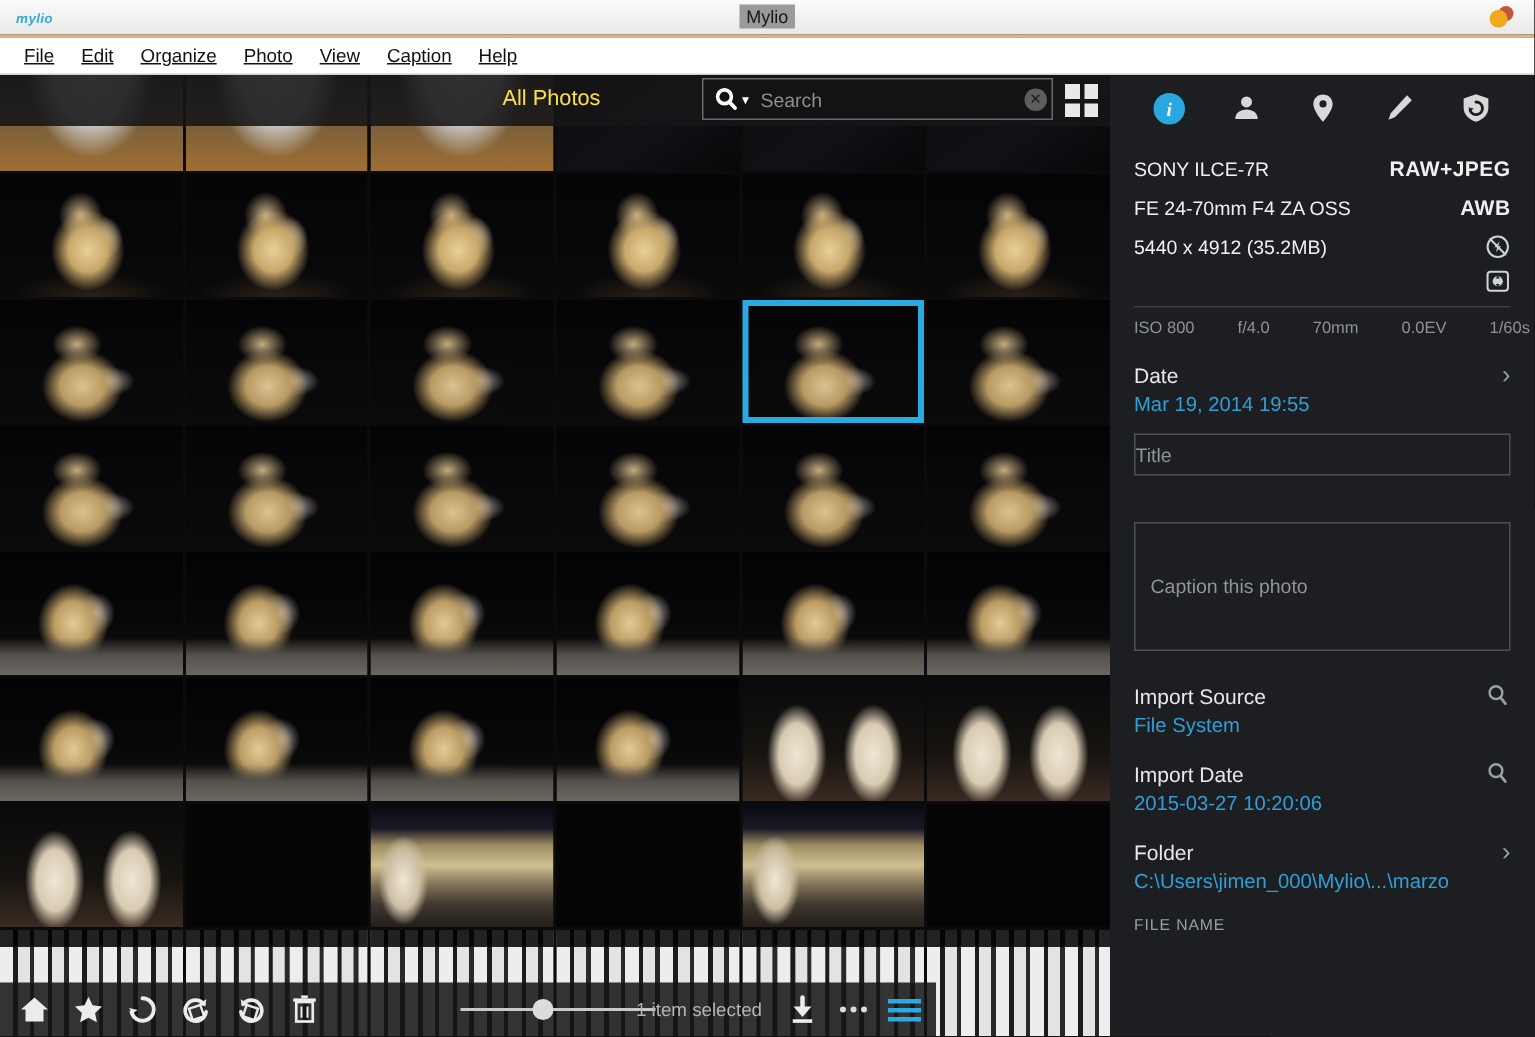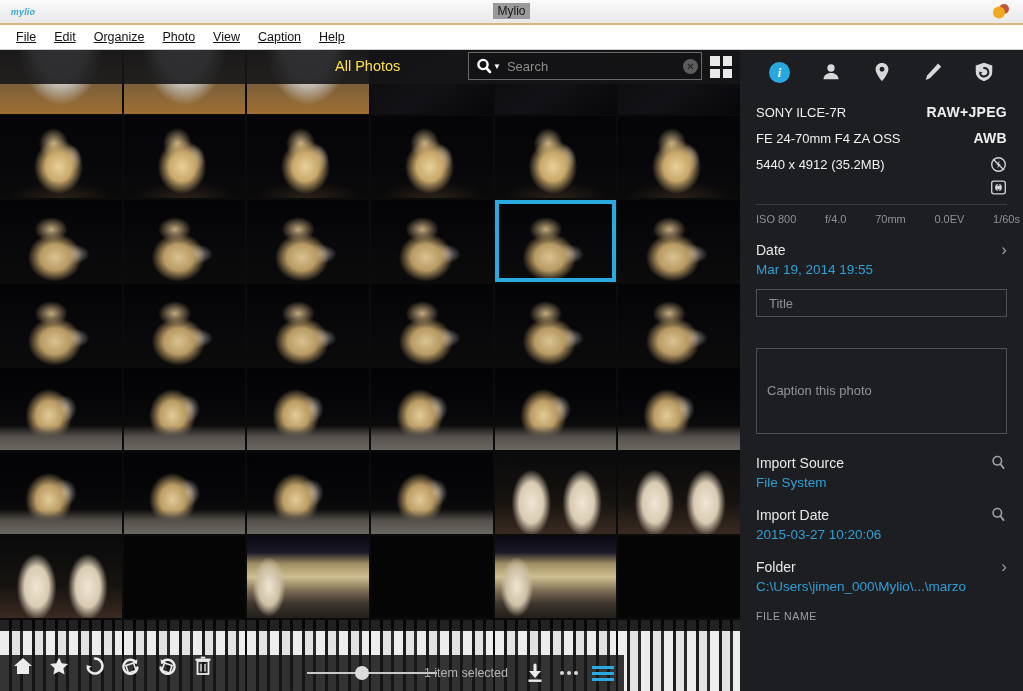--- a/index.html
+++ b/index.html
@@ -151,21 +151,21 @@
     position:absolute; left:710px; top:56px; width:22px; height:22px;
     display:grid; grid-template-columns:1fr 1fr; grid-template-rows:1fr 1fr;
     gap:3px; cursor:pointer;
   }
   .grid-toggle i{ background:#e9e9e9; display:block; }
 
   
   .bottombar{
     position:absolute; left:0; bottom:0; width:624px; height:36px;
     background:rgba(20,20,20,.86);
-    display:flex; align-items:flex-start;
+    display:flex; align-items:center;
   }
   .bb-left{ display:flex; align-items:center; gap:14px; padding-left:12px; }
   .bb-ico{ width:22px; height:22px; cursor:pointer; display:block; }
   .slider-wrap{
     position:absolute; left:307px; bottom:11px; width:130px; height:14px;
     cursor:pointer;
   }
   .slider-track{
     position:absolute; left:0; top:6px; width:130px; height:2px; background:#c9c9c9;
   }
@@ -220,21 +220,21 @@
   .sect-title{ font-size:14px; color:#e8e8e8; }
   .sect-val{
     font-size:13.5px; color:#2f9fd6; margin-top:4px; word-break:break-all;
   }
   .chev{ color:#9aa0a6; font-size:17px; line-height:1; }
   .mag{ width:17px; height:17px; }
 
   .field{
     margin:12px 16px 0 16px; height:28px; border:1px solid #4d5157;
     background:transparent; color:#ef4444; font-size:13px;
-    padding:0 12px; width:calc(100% - 32px); font-family:inherit; outline:none;
+    padding:0 0; width:calc(100% - 32px); font-family:inherit; outline:none;
   }
   .field::placeholder{ color:#909497; }
   .caption{
     margin:31px 16px 0 16px; height:86px; border:1px solid #4d5157;
     background:transparent; color:#cfcfcf; font-size:13px;
     padding:34px 10px 0 10px; width:calc(100% - 32px);
     font-family:inherit; resize:none; outline:none;
   }
   .caption::placeholder{ color:#909497; }
   .filename-label{

